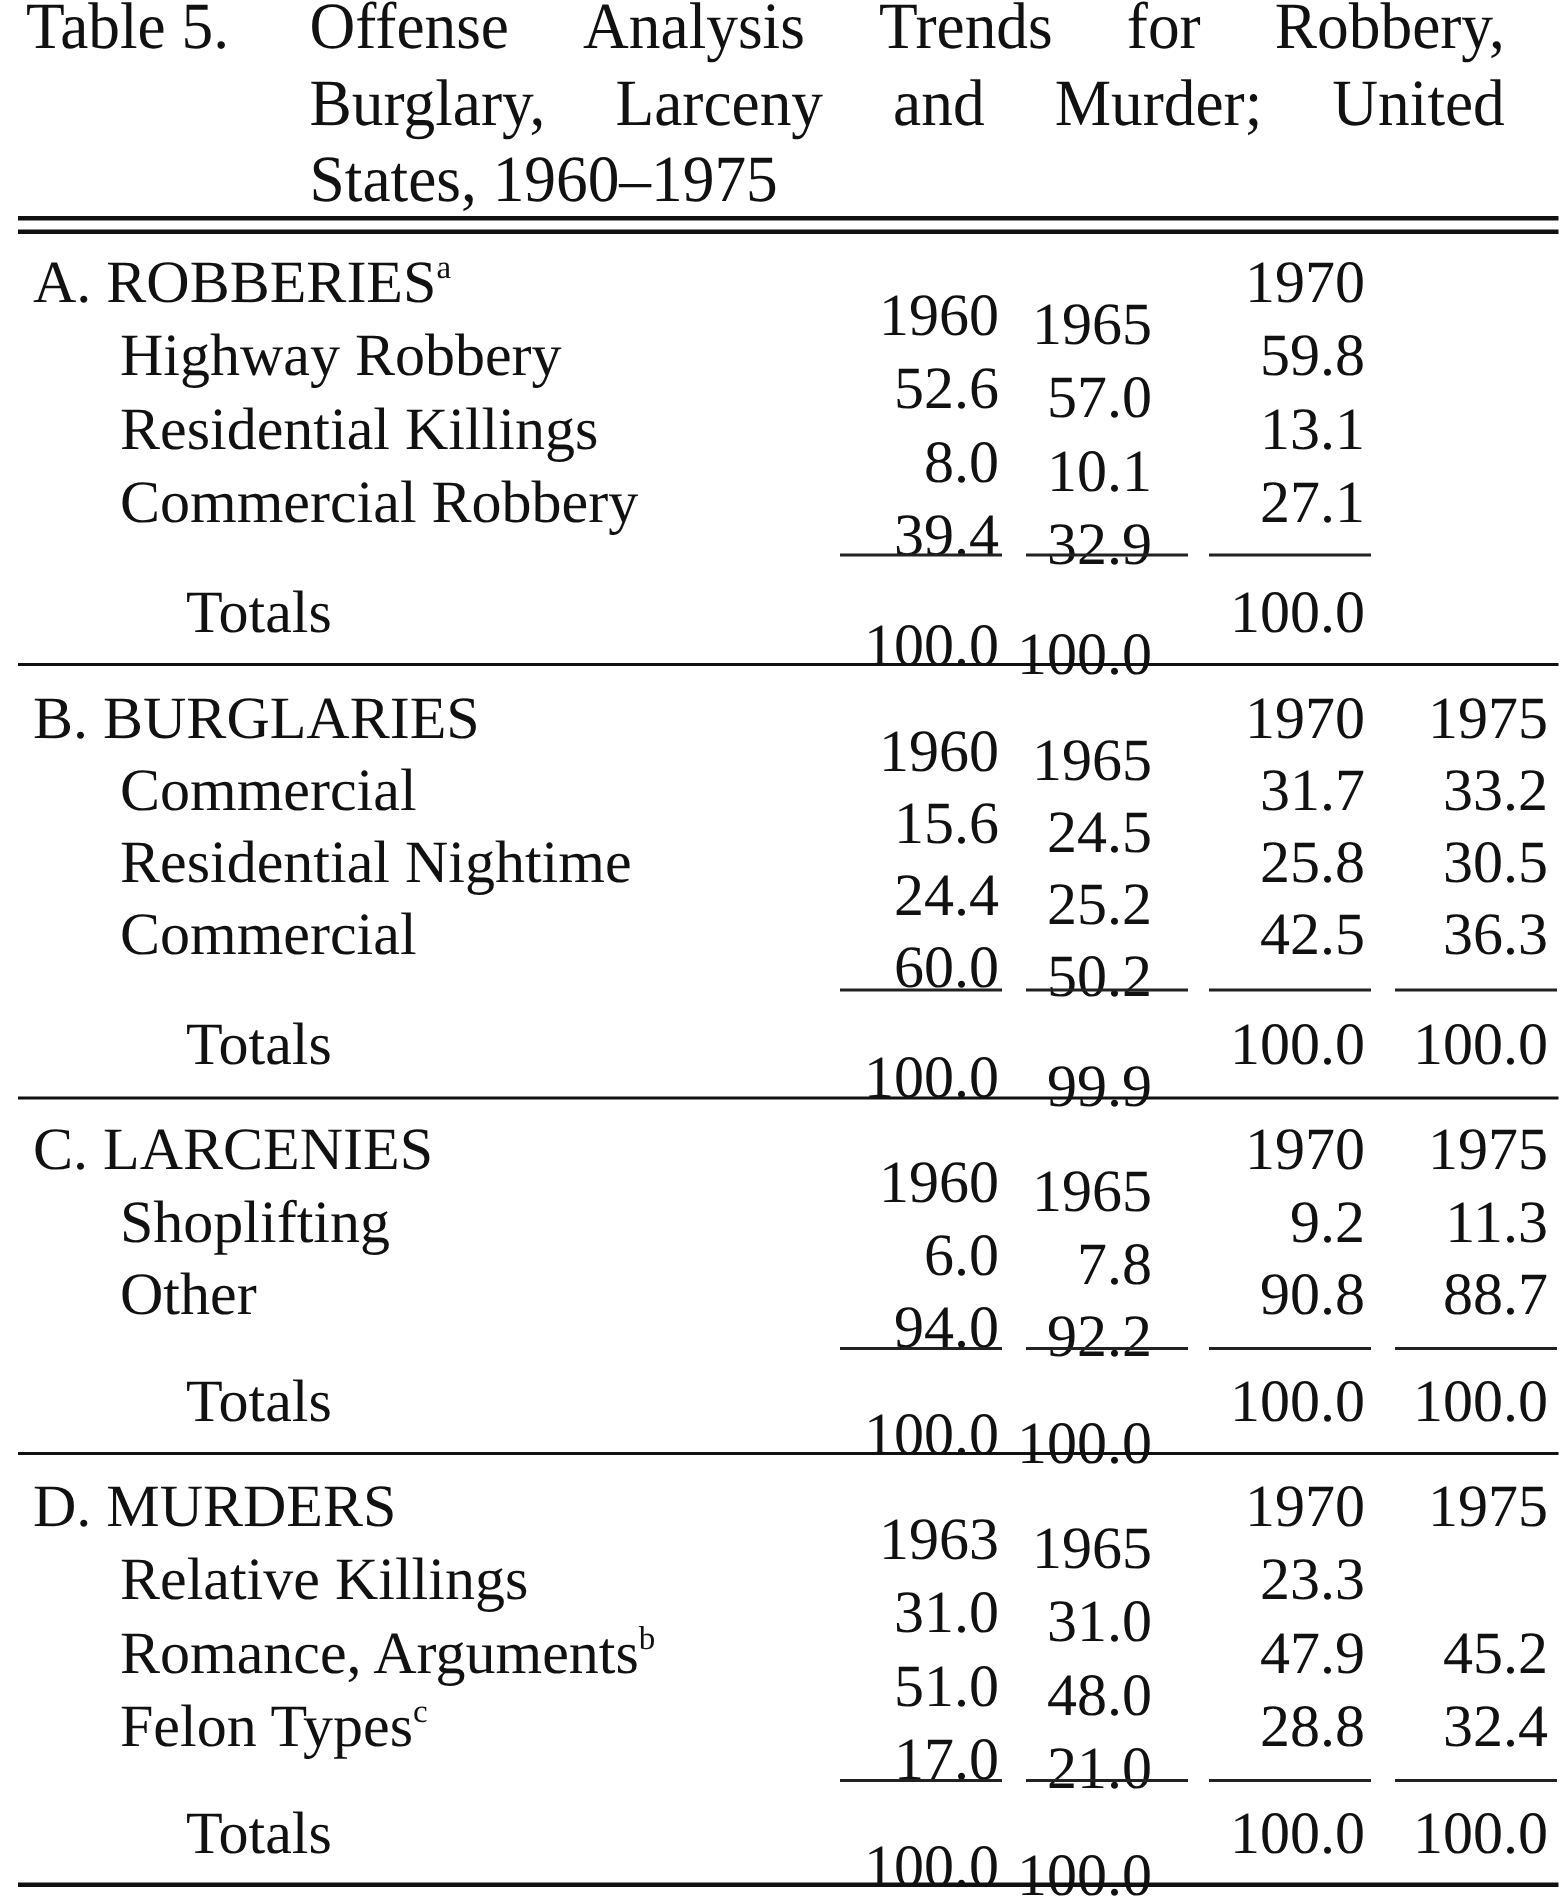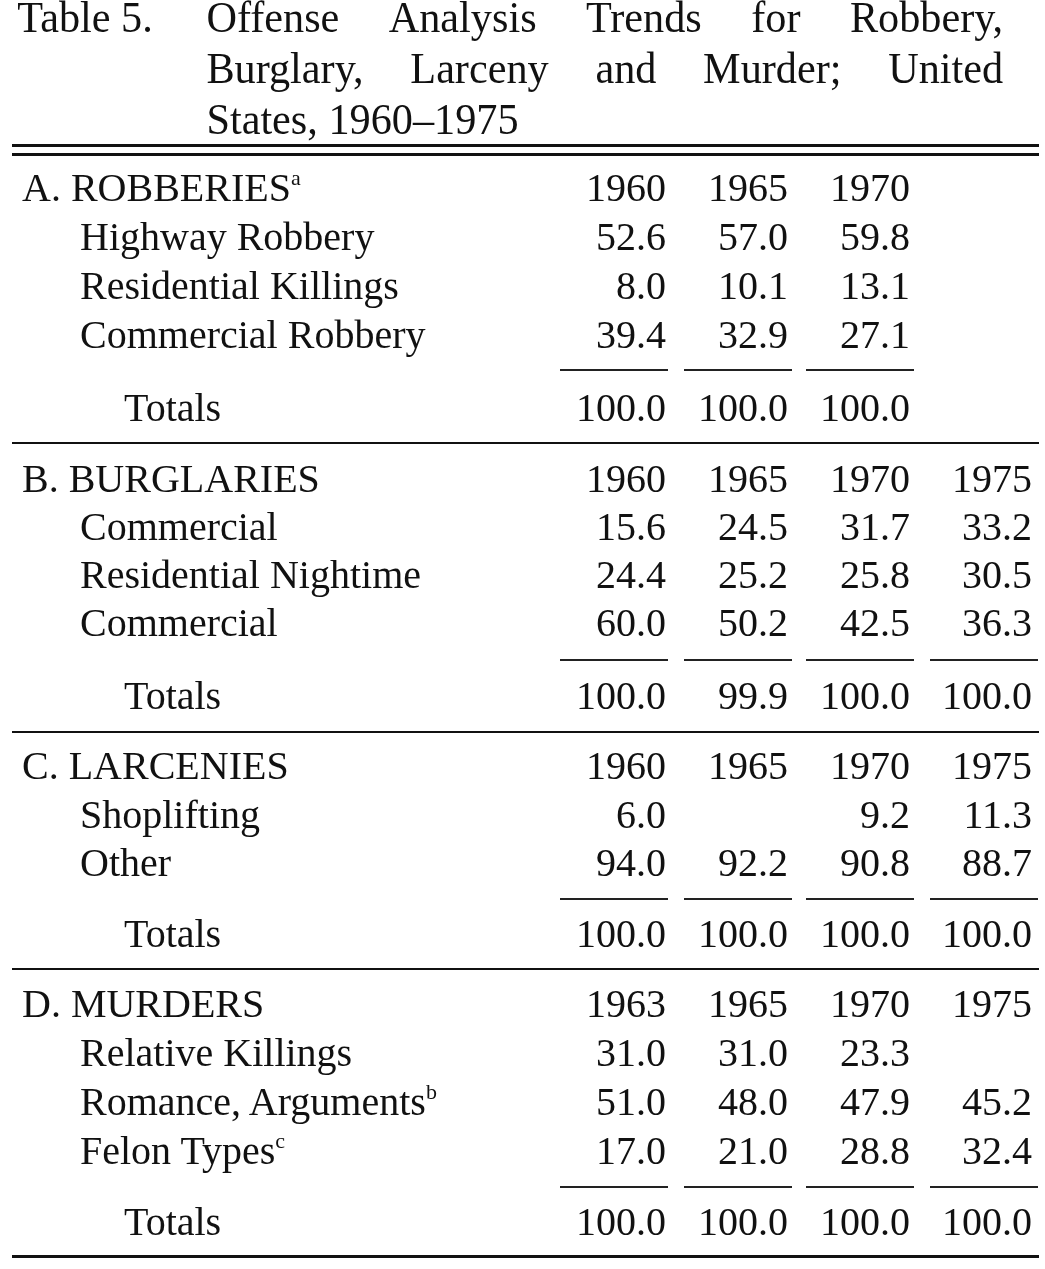--- a/index.html
+++ b/index.html
@@ -75,22 +75,22 @@
       left: 80px;
     }
     .label.total {
       left: 124px;
     }
     .cell {
       position: absolute;
       text-align: right;
       width: 120px;
     }
-    .c0 { left: 546px; }
-    .c1 { left: 668px; }
+    .c0 { left: 546px; margin-top: 22px; }
+    .c1 { left: 648px; margin-top: 28px; }
     .c2 { left: 790px; }
     .c3 { left: 912px; }
     sup {
       font-size: 22px;
       line-height: 0;
       vertical-align: 16px;
     }
     .underline {
       position: absolute;
       height: 2px;
@@ -226,20 +226,21 @@
     <div class="row" style="top:742px;">
       <span class="label"><span>C. LARCENIES</span><sup></sup></span>
       <span class="cell c0">1960</span>
       <span class="cell c1">1965</span>
       <span class="cell c2">1970</span>
       <span class="cell c3">1975</span>
     </div>
     <div class="row" style="top:791px;">
       <span class="label sub">Shoplifting</span>
       <span class="cell c0">6.0</span>
+      <span class="cell c1">7.8</span>
       <span class="cell c2">9.2</span>
       <span class="cell c3">11.3</span>
     </div>
     <div class="row" style="top:839px;">
       <span class="label sub">Other</span>
       <span class="cell c0">94.0</span>
       <span class="cell c1">92.2</span>
       <span class="cell c2">90.8</span>
       <span class="cell c3">88.7</span>
     </div>

